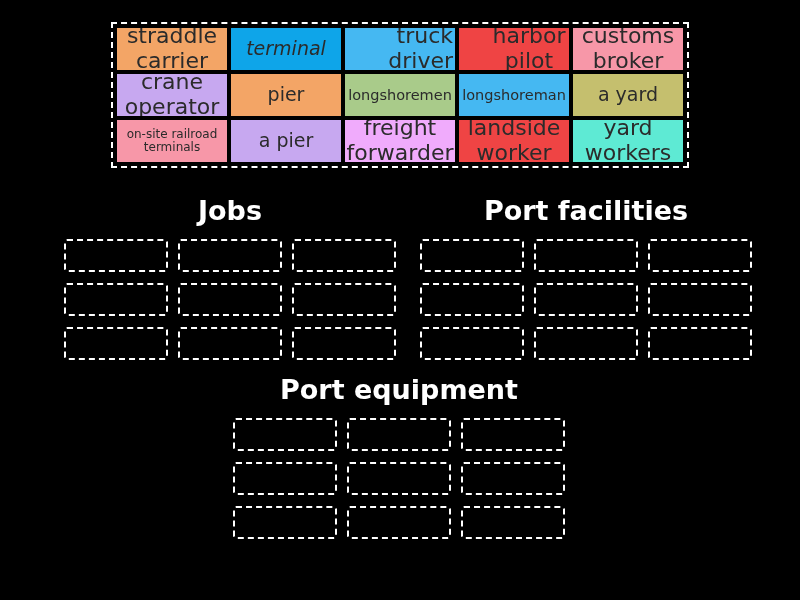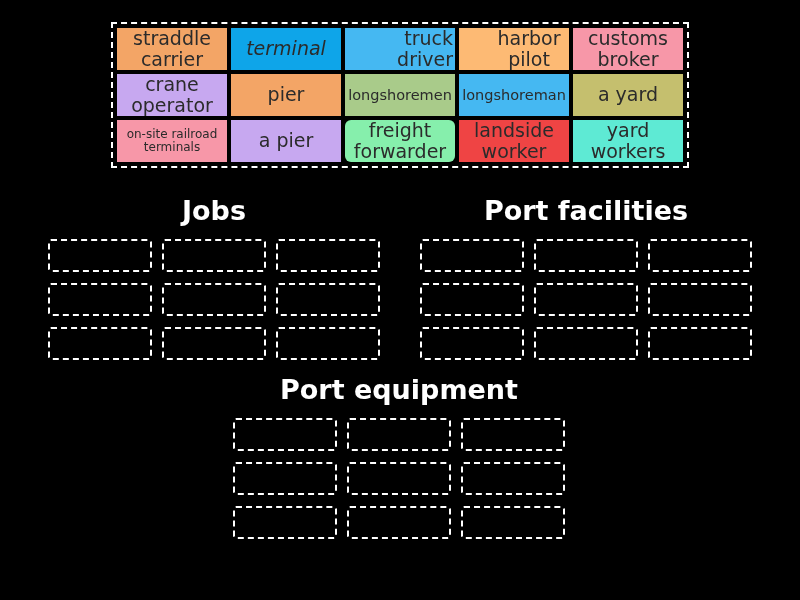--- a/index.html
+++ b/index.html
@@ -27,26 +27,26 @@
     align-items: center;
     justify-content: center;
     text-align: center;
     line-height: 1.12;
     color: #2b2b2b;
     padding: 1px 2px;
     overflow: hidden;
     cursor: grab;
   }
   .t-lg { font-size: 19px; }
-  .t-md { font-size: 19px; }
+  .t-md { font-size: 22px; }
   .t-sm { font-size: 14.5px; }
   .t-xs { font-size: 12px; }
   
   .group { position: absolute; width: 332px; }
-  #group-jobs       { left: 48px;  top: 195px; }
+  #group-jobs       { left: 64px;  top: 195px; }
   #group-facilities { left: 420px; top: 195px; }
   #group-equipment  { left: 233px; top: 374px; }
   .group-title {
     color: #ffffff;
     font-weight: bold;
     font-size: 27px;
     text-align: center;
     margin-bottom: 13px;
     white-space: nowrap;
   }
@@ -62,30 +62,30 @@
     border-radius: 3px;
   }
 </style>
 </head>
 <body>
 
 <div class="tray">
   <div class="tile t-md" style="background-color: rgb(243, 165, 102);">straddle carrier</div>
   <div class="tile t-lg" style="background-color: #0ea5e9; font-style: italic;">terminal</div>
   <div class="tile t-md" style="background-color: rgb(69, 184, 242); text-align: right;">truck driver</div>
-  <div class="tile t-md" style="background-color: #fdba74; padding-left: 32px;">harbor pilot</div>
+  <div class="tile t-md" style="background-color: #ef4444; padding-left: 32px;">harbor pilot</div>
   <div class="tile t-md" style="background-color: rgb(247, 151, 168);">customs broker</div>
   <div class="tile t-md" style="background-color: rgb(199, 168, 240);">crane operator</div>
   <div class="tile t-lg" style="background-color: rgb(243, 165, 102);">pier</div>
   <div class="tile t-sm" style="background-color: rgb(169, 203, 138);">longshoremen</div>
   <div class="tile t-sm" style="background-color: rgb(69, 184, 242);">longshoreman</div>
   <div class="tile t-lg" style="background-color: rgb(197, 191, 110);">a yard</div>
   <div class="tile t-xs" style="background-color: rgb(247, 151, 168);">on-site railroad terminals</div>
   <div class="tile t-lg" style="background-color: rgb(199, 168, 240);">a pier</div>
-  <div class="tile t-md" style="background-color: #86efac; border-radius: 6px;">freight forwarder</div>
+  <div class="tile t-md" style="background-color: #f0abfc;">freight forwarder</div>
   <div class="tile t-md" style="background-color: #ef4444;">landside worker</div>
   <div class="tile t-md" style="background-color: #5eead4;">yard workers</div>
 </div>
 
 <div class="group" id="group-jobs">
   <div class="group-title">Jobs</div>
   <div class="slot-grid">
     <div class="slot"></div>
     <div class="slot"></div>
     <div class="slot"></div>

